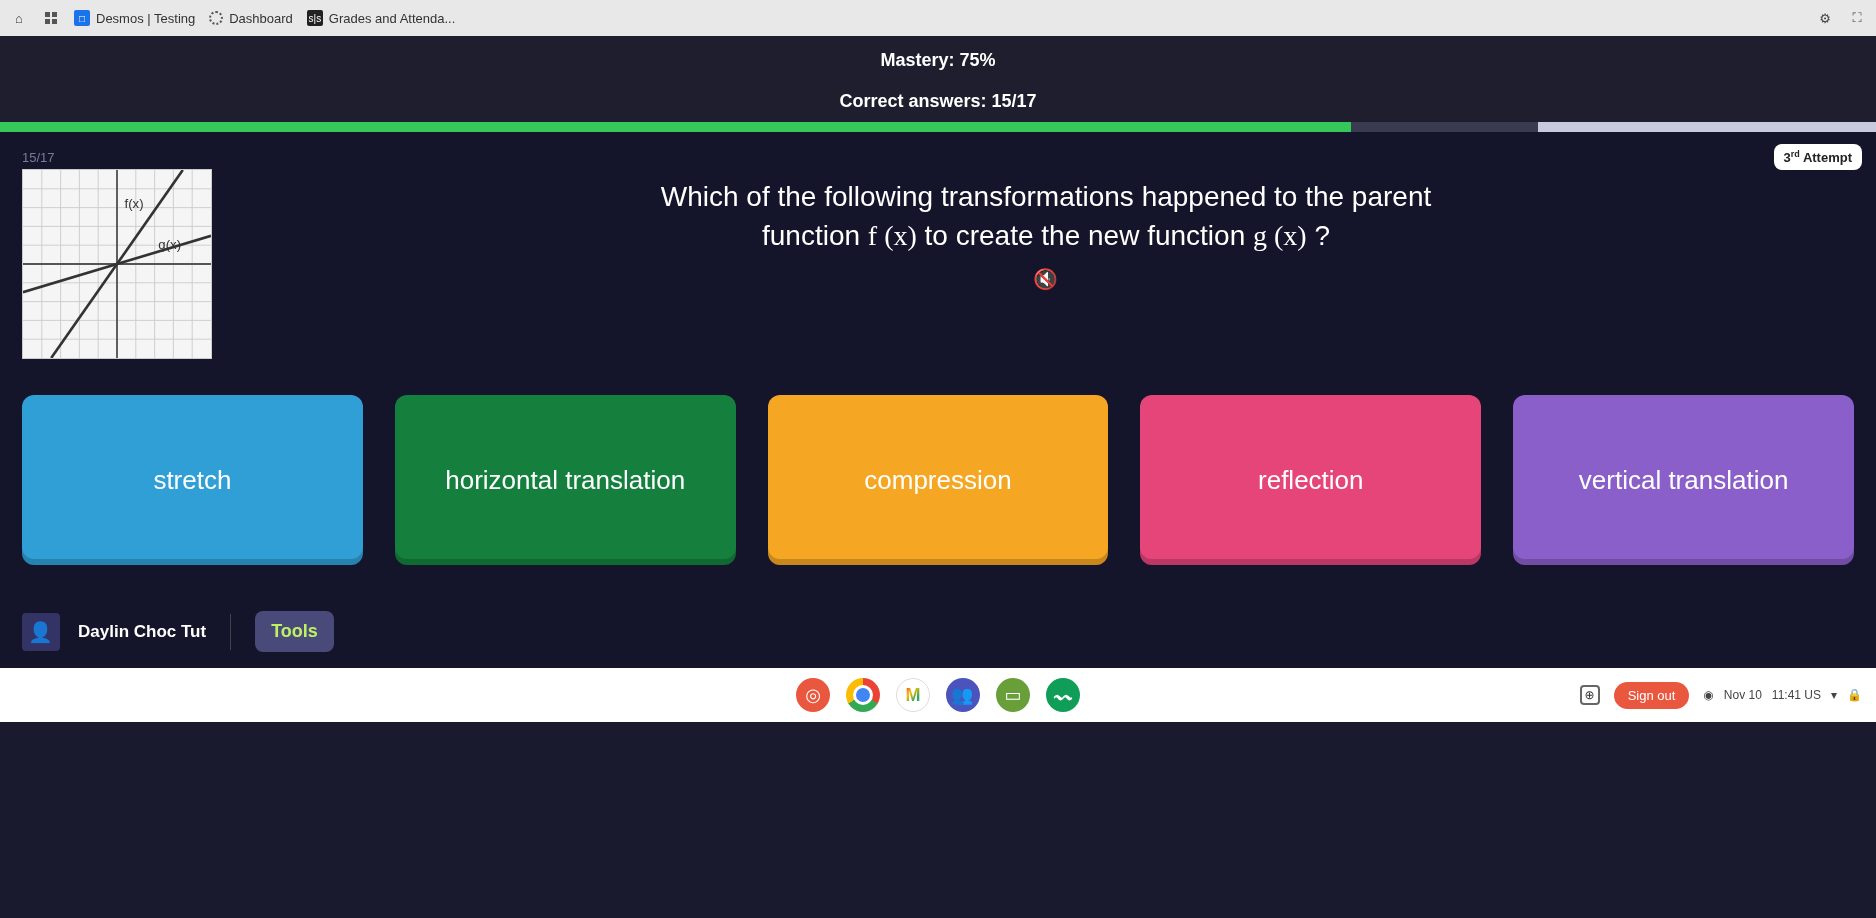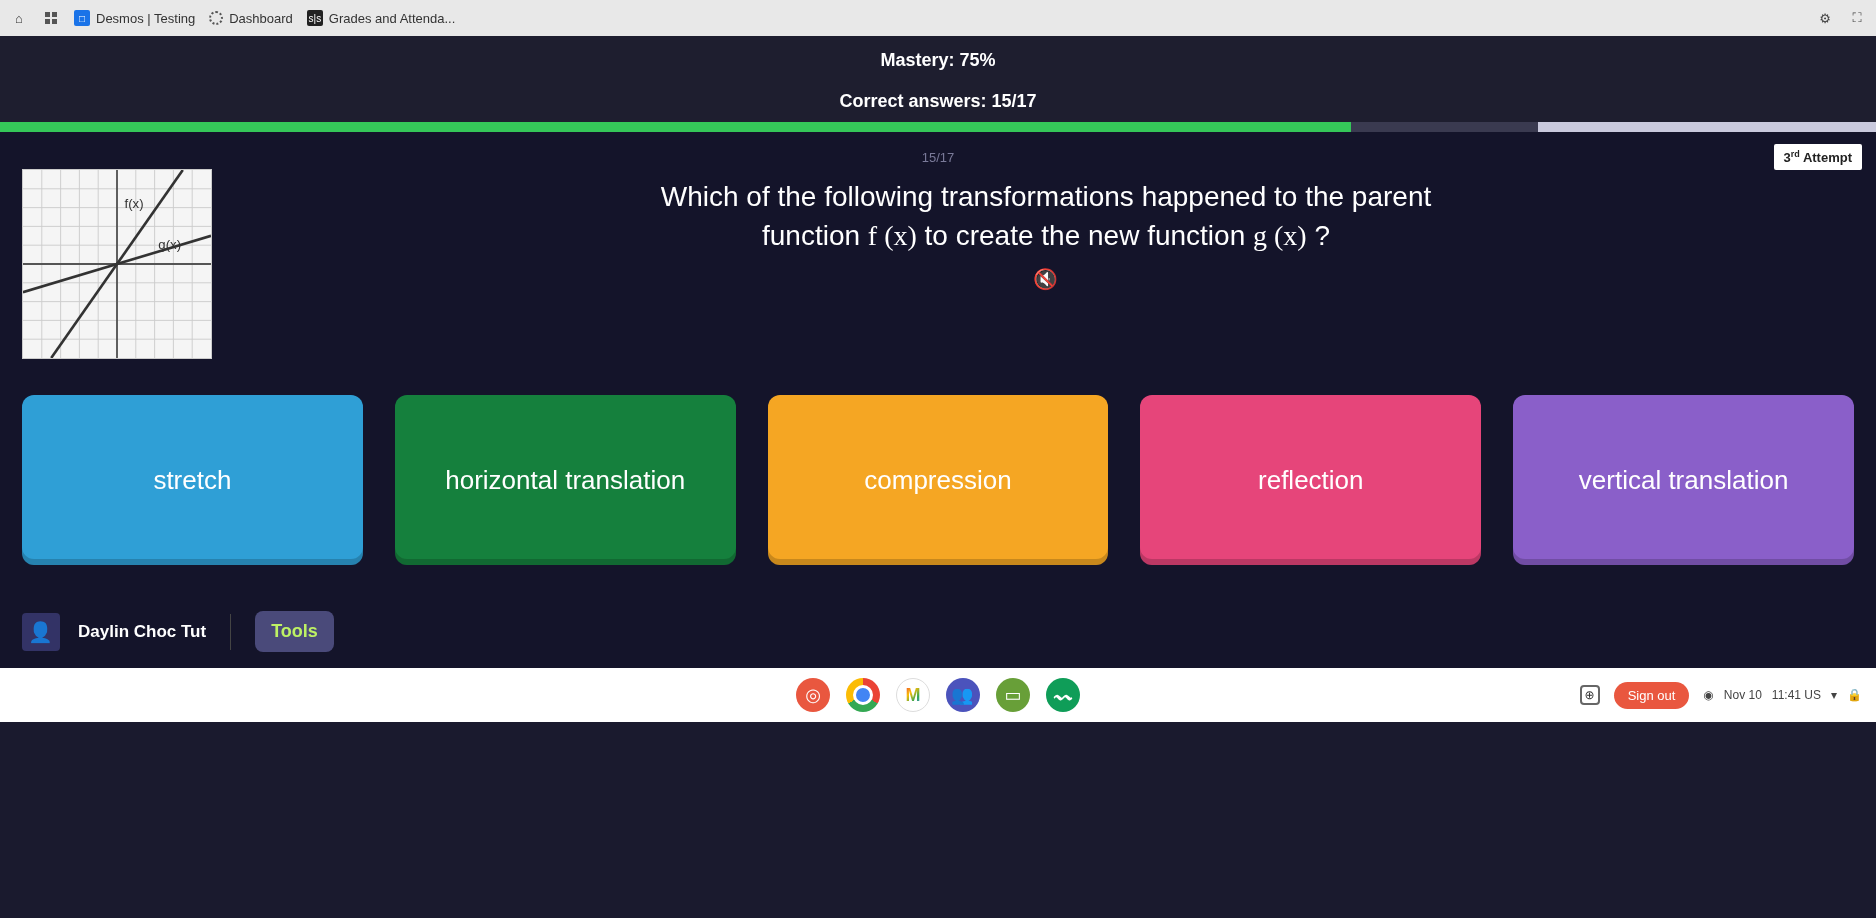--- a/index.html
+++ b/index.html
@@ -51,25 +51,25 @@
     padding: 18px 22px 30px 22px;
   }
   .attempt-badge {
     position:absolute;
     top:12px; right:14px;
     background:#fff;
     color:#222;
     font-size:13px;
     font-weight:600;
     padding:5px 10px;
-    border-radius:2px;
+    border-radius:8px;
   }
   .attempt-badge sup { font-size:9px; }
 
-  .q-counter { text-align:center; color:#7a7a99; font-size:13px; margin-bottom:4px; }
+  .q-counter { text-align:left; color:#7a7a99; font-size:13px; margin-bottom:4px; }
 
   .question-row { display:flex; align-items:flex-start; gap:26px; }
   .graph-box {
     width:190px; height:190px; background:#f5f5f5; flex-shrink:0;
     border:1px solid #ccc;
     position:relative;
   }
   .graph-box svg { width:100%; height:100%; }
 
   .question-text {

